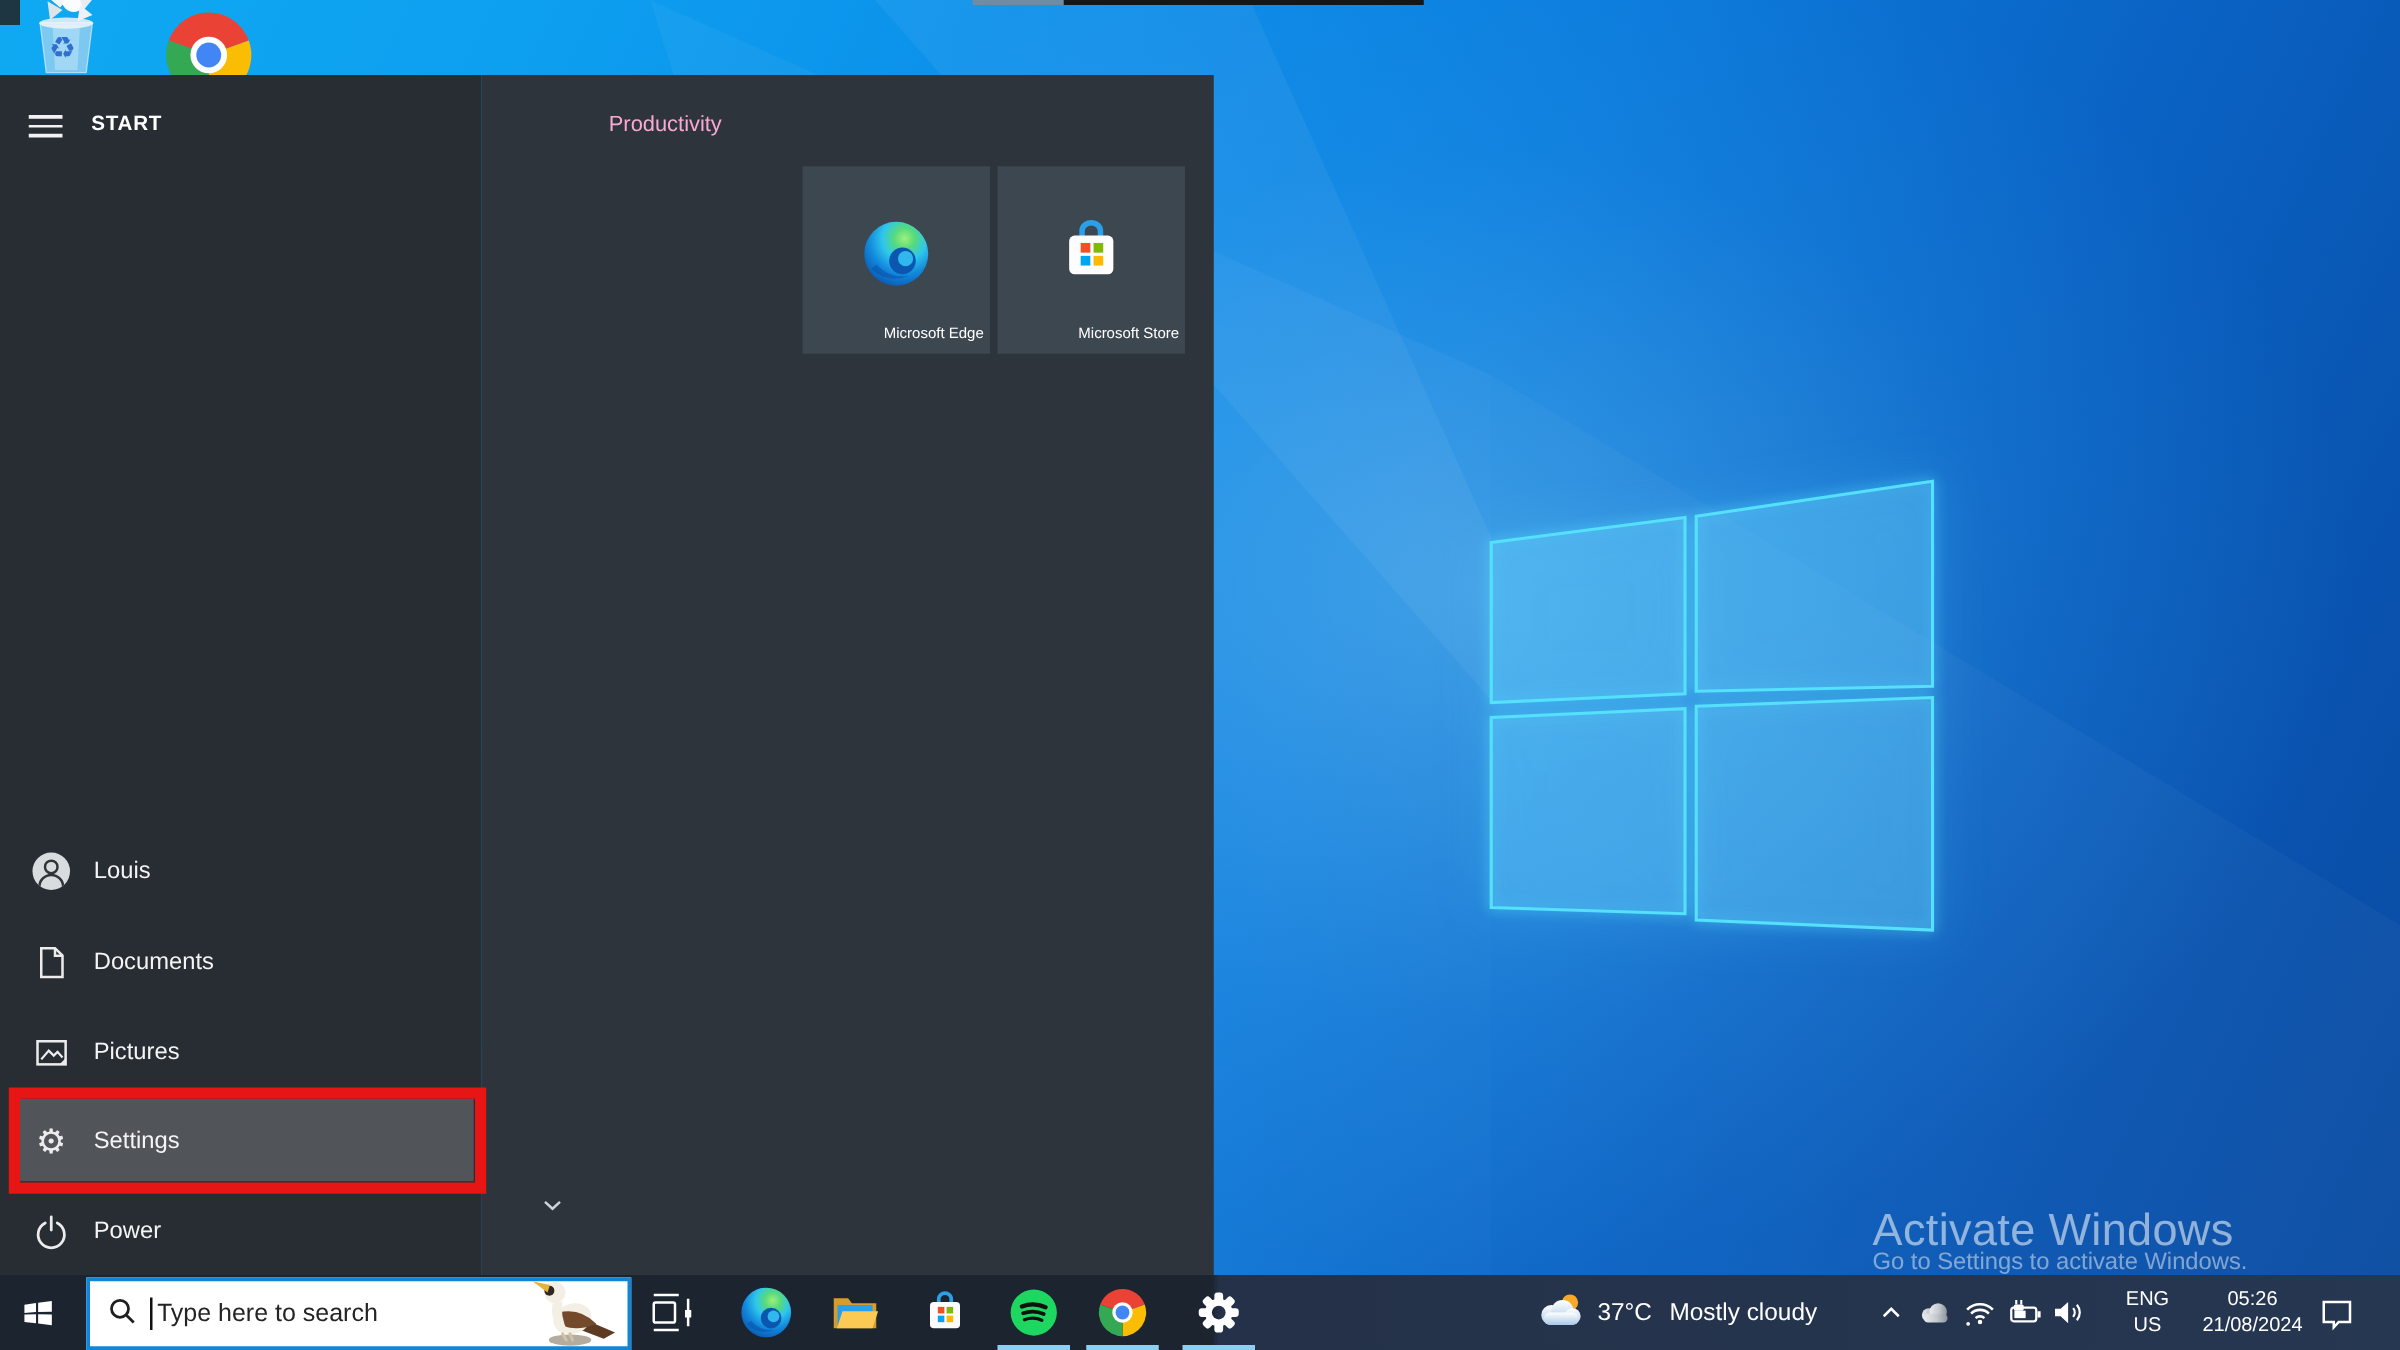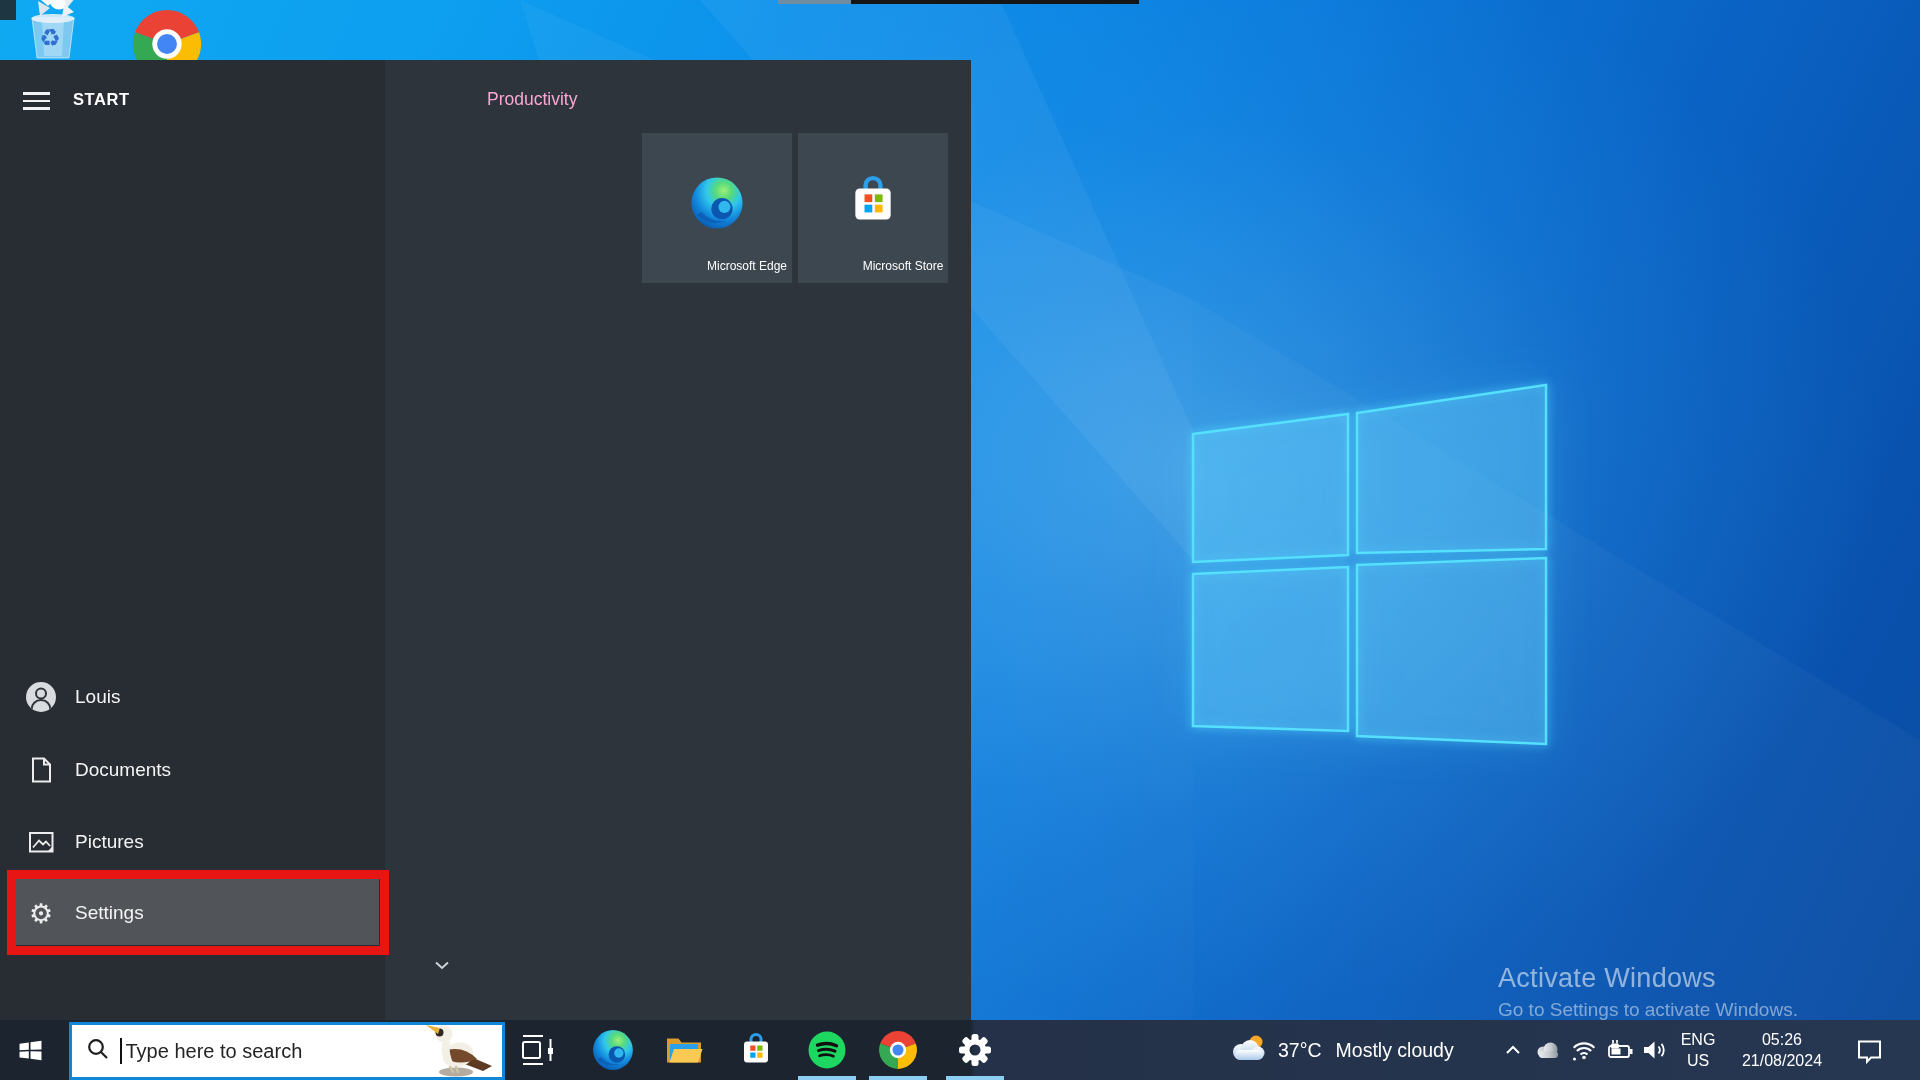--- a/index.html
+++ b/index.html
@@ -5,21 +5,21 @@
   html,body{margin:0;padding:0;background:#000;}
   #screen{position:relative;width:1920px;height:1080px;overflow:hidden;
     font-family:"Liberation Sans","DejaVu Sans",sans-serif;-webkit-font-smoothing:antialiased;}
   
   #wallpaper{position:absolute;inset:0;
     background:
       radial-gradient(ellipse 980px 760px at 1180px 470px, rgba(140,225,255,.34), rgba(70,180,250,.13) 46%, rgba(0,0,0,0) 72%),
       linear-gradient(115deg,#0fa9f2 0%,#0d9ff0 18%,#0c8ce8 38%,#0b79da 55%,#0a63c4 72%,#0952ae 88%,#0a4ba0 100%);}
   #beams{position:absolute;inset:0;}
   #winlogo{position:absolute;inset:0;filter:drop-shadow(0 0 5px rgba(90,225,255,.85)) drop-shadow(0 0 20px rgba(80,200,255,.4));}
-  .wm1{position:absolute;left:1498px;top:963px;font-size:27px;font-weight:400;color:rgba(233,240,246,.6);letter-spacing:.3px;}
+  .wm1{position:absolute;left:1498px;top:963px;font-size:36px;font-weight:400;color:rgba(233,240,246,.6);letter-spacing:.3px;}
   .wm2{position:absolute;left:1498px;top:999px;font-size:19px;color:rgba(222,231,240,.55);}
   
   .chip{position:absolute;left:0;top:0;width:16px;height:20px;background:#1d3642;}
   .strip1{position:absolute;left:778px;top:0;width:73px;height:4px;background:#6f8ca2;}
   .strip2{position:absolute;left:851px;top:0;width:288px;height:4px;background:#161616;}
   .deskicon{position:absolute;}
   
   #startmenu{position:absolute;left:0;top:60px;width:971px;height:960px;}
   #rail{position:absolute;left:0;top:0;width:385px;height:100%;background:#272d33;}
   #tilearea{position:absolute;left:385px;top:0;width:586px;height:100%;background:#2d343b;}
@@ -42,21 +42,21 @@
   #taskbar{position:absolute;left:0;top:1020px;width:1920px;height:60px;
     background:linear-gradient(90deg,#1b242f 0%,#1b242f 50.5%,#243148 50.8%,#263752 100%);}
   .tb-btn{position:absolute;top:0;height:60px;display:flex;align-items:center;justify-content:center;cursor:pointer;}
   #searchbox{position:absolute;left:69px;top:2px;width:436px;height:58px;background:#fff;border:3px solid var(--search-border,#1086d9);box-sizing:border-box;display:flex;align-items:center;}
   #searchbox .mag{margin-left:14px;flex:0 0 auto;}
   .caret{width:1.5px;height:26px;background:#111;margin-left:10px;flex:0 0 auto;}
   #search-input{flex:1 1 auto;border:none;outline:none;background:transparent;font-size:20px;color:#1d1d1d;margin-left:2px;font-family:inherit;min-width:0;}
   #search-input::placeholder{color:#242424;opacity:1;}
   .bird{flex:0 0 auto;margin-right:4px;}
   .underline{position:absolute;top:56px;height:4px;width:58px;background:var(--running-indicator,#8ccff2);}
-  .tray-text{position:absolute;color:#fff;text-align:center;line-height:21px;font-size:16px;cursor:default;}
+  .tray-text{position:absolute;color:#fff;text-align:center;line-height:21px;font-size:16px;cursor:default;margin-left:20px;}
   .weather{position:absolute;left:1228px;top:0;height:60px;display:flex;align-items:center;cursor:pointer;}
   .weather .wtemp{font-size:19.5px;color:#fff;margin-left:10px;}
   .weather .wcond{font-size:19.5px;color:#fff;margin-left:14px;}
 </style>
 </head>
 <body>
 
 <svg width="0" height="0" style="position:absolute">
   <defs>
     <radialGradient id="eg" cx="63%" cy="26%" r="90%">
@@ -192,20 +192,29 @@
         </svg>
       </span>
       <span class="rlabel">Pictures</span>
     </div>
 
     <div class="rail-item" style="top:822px">
       <span class="ric gear-glyph" style="font-size:27px">⚙</span>
       <span class="rlabel">Settings</span>
     </div>
 
+    <div class="rail-item" style="top:894px">
+      <span class="ric">
+        <svg width="30" height="30" fill="none" stroke="#ececec" stroke-width="2.2" stroke-linecap="round">
+          <path d="M10.2,8.4 a10.5,10.5 0 1 0 9.6,0"></path>
+            <path d="M15,3.5 V14"></path>
+        </svg>
+      </span>
+      <span class="rlabel">Power</span>
+    </div>
 
     <div class="group-label">Productivity</div>
 
     <div class="tile" style="left:642px">
       <span class="tlogo" style="top:43px">
         <svg width="54" height="54">
             <use href="#sym-edge"></use>
           </svg>
       </span>
       <span class="tlabel">Microsoft Edge</span>

